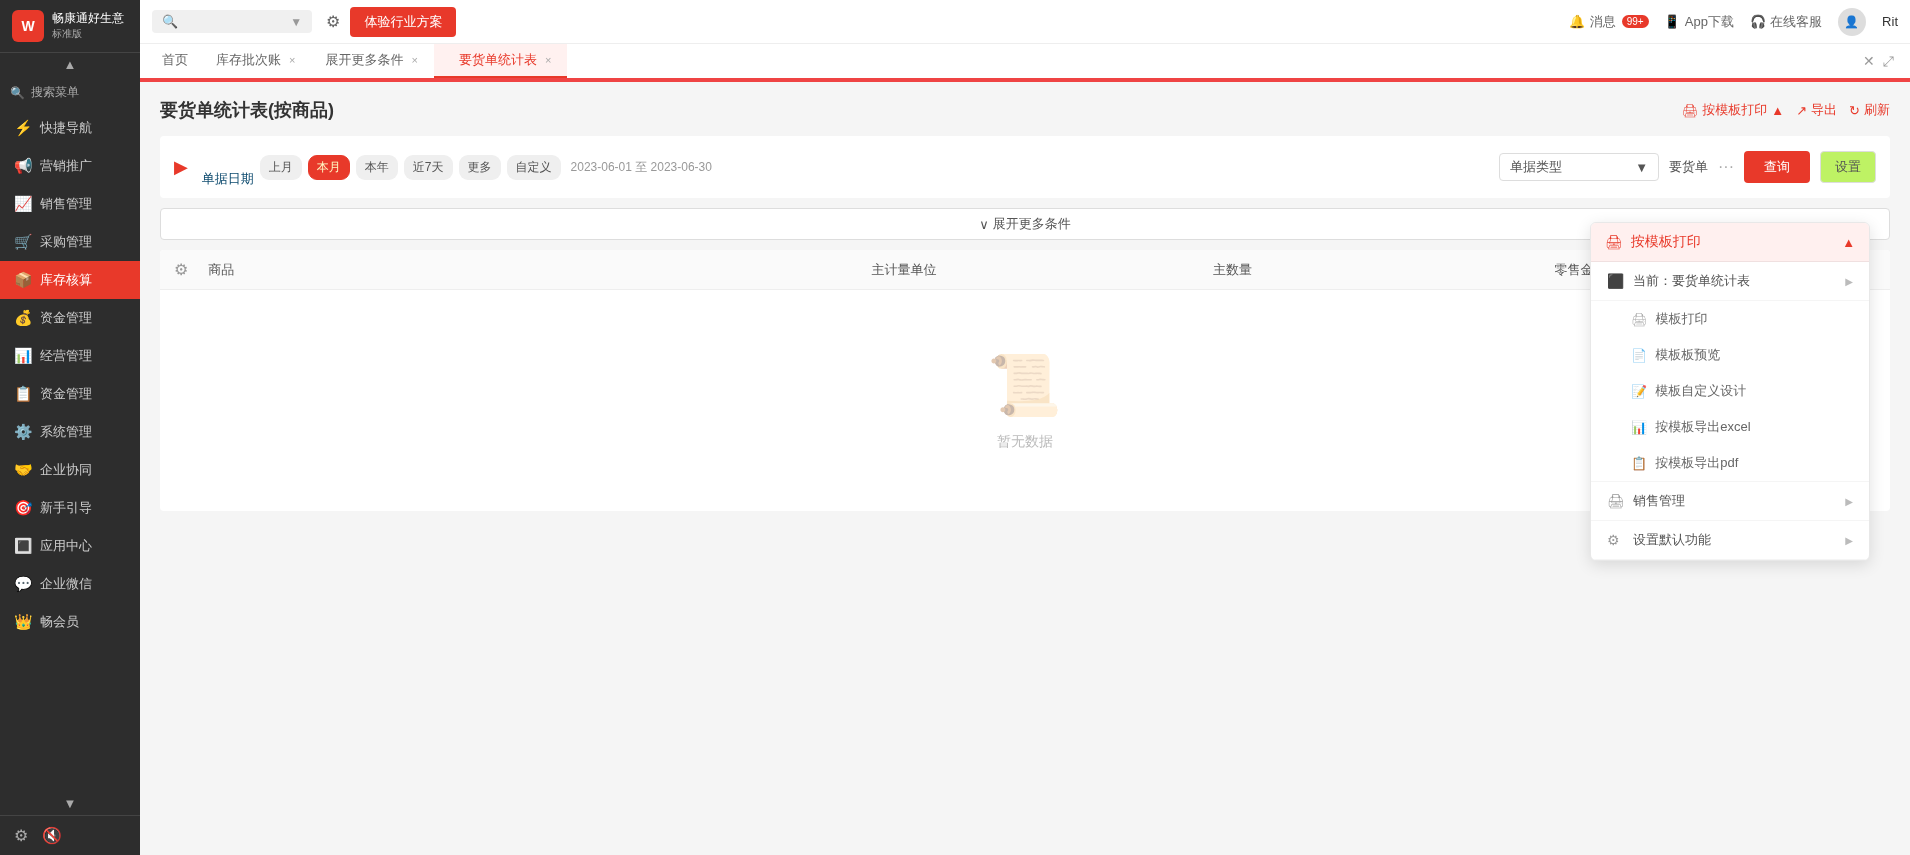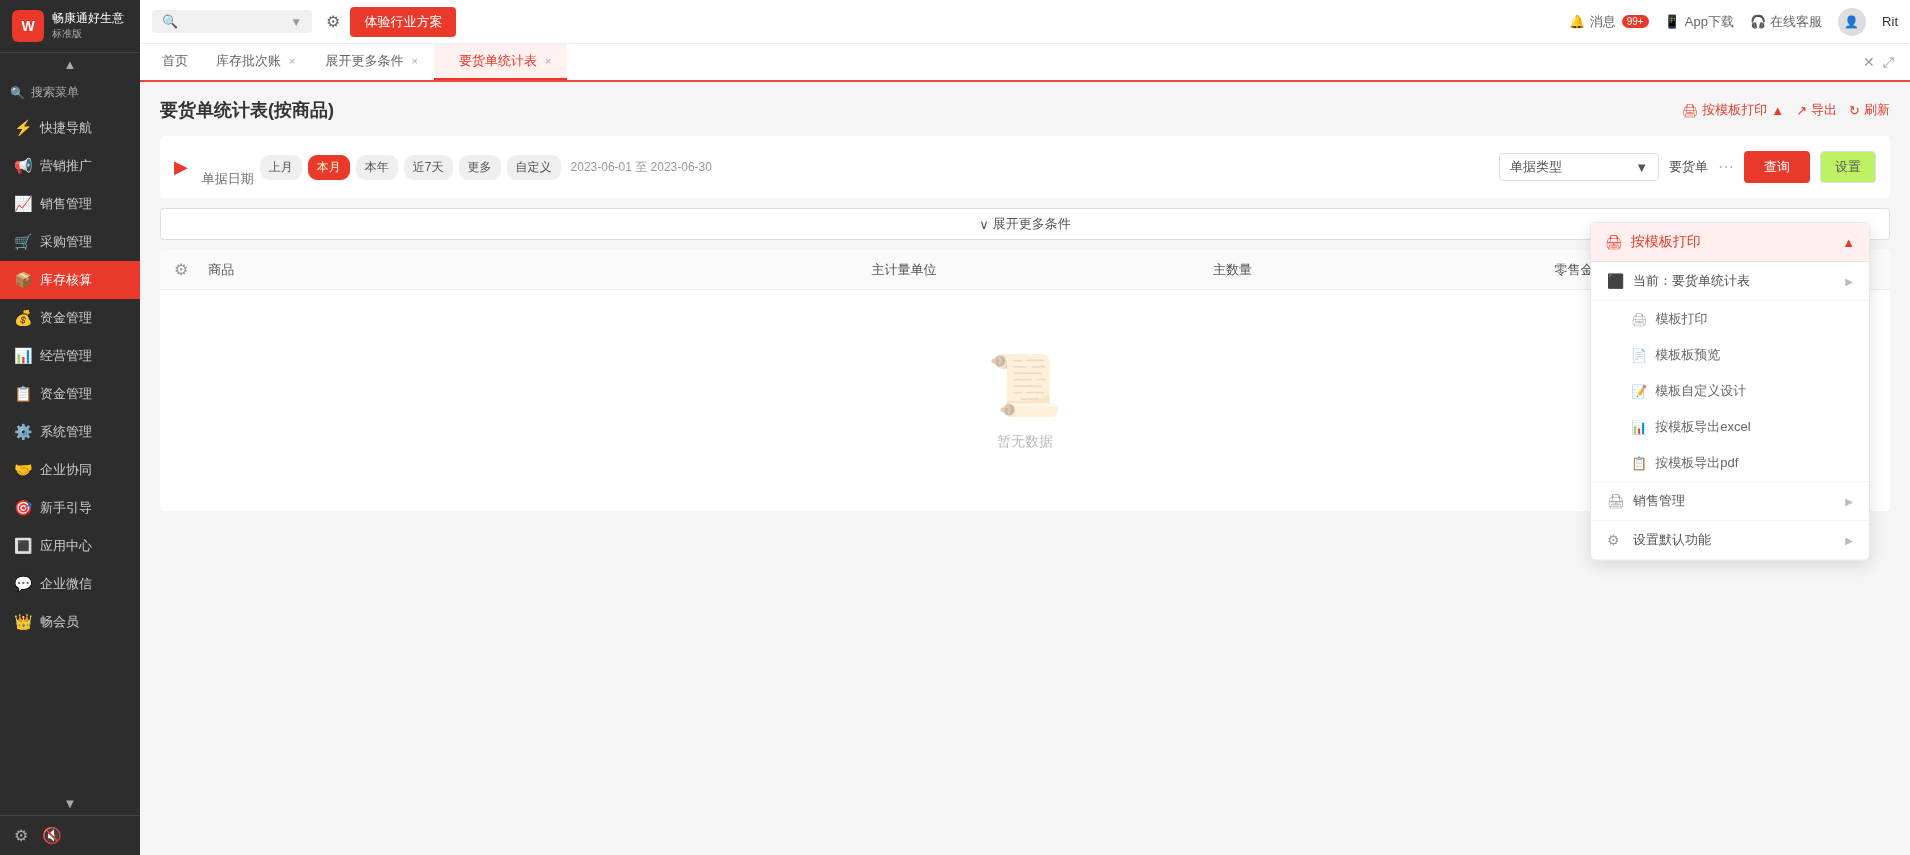--- a/index.html
+++ b/index.html
@@ -105,21 +105,21 @@
       background: #ddd; display: flex; align-items: center; justify-content: center;
       font-size: 12px; cursor: pointer;
     }
 
     
     .tabs-bar {
       height: 38px;
       background: #fff;
       display: flex;
       align-items: stretch;
-      border-bottom: 2px solid #ef4444;
+      border-bottom: 4px solid #ef4444;
       padding: 0 8px;
       flex-shrink: 0;
     }
     .tab-item {
       display: flex; align-items: center; gap: 6px;
       padding: 0 14px;
       font-size: 13px;
       color: #666;
       cursor: pointer;
       border-bottom: 2px solid transparent;
@@ -168,21 +168,21 @@
       padding: 10px 14px;
       margin-bottom: 10px;
       display: flex;
       align-items: center;
       gap: 10px;
       flex-wrap: wrap;
     }
     .filter-section {
       display: flex; align-items: center; gap: 6px; flex: 1;
     }
-    .filter-label { color: #737373; font-size: 13px; white-space: nowrap; margin-top: 24px; }
+    .filter-label { color: #0c4a6e; font-size: 13px; white-space: nowrap; margin-top: 24px; }
     .date-btn {
       padding: 3px 8px; border-radius: 9px; font-size: 12px;
       cursor: pointer; border: 1px solid transparent; color: #555;
     }
     .date-btn.active { background: #e8392a; color: #fef9c3; border-color: #e8392a; }
     .date-range { font-size: 12px; color: #999; margin-left: 4px; }
 
     .filter-dropdown {
       display: flex; align-items: center;
       border: 1px solid #ddd; border-radius: 4px;

